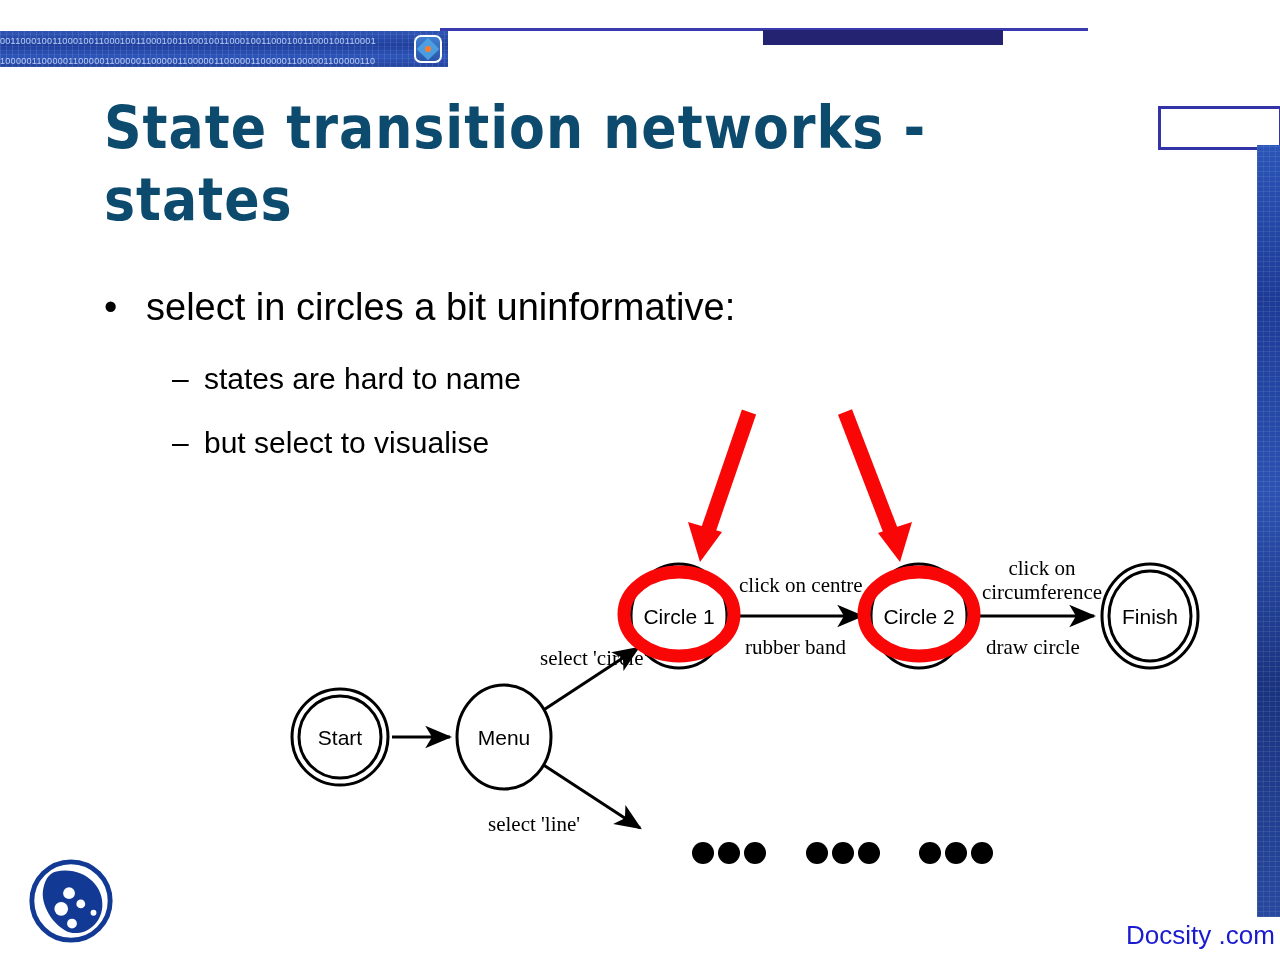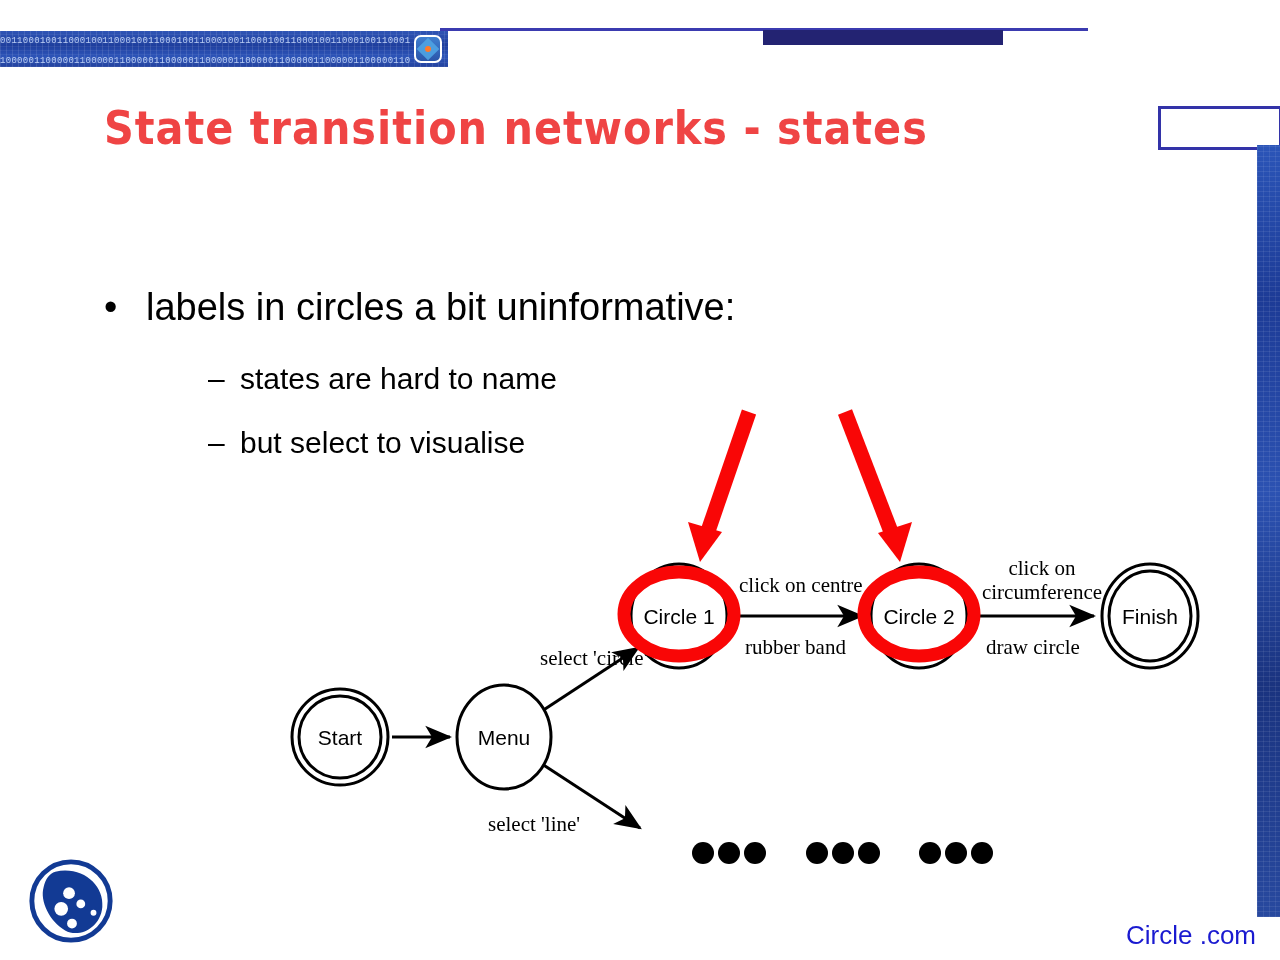--- a/index.html
+++ b/index.html
@@ -48,21 +48,21 @@
         rgba(255,255,255,0.06) 0px, rgba(255,255,255,0.06) 1px,
         rgba(0,0,0,0.0) 1px, rgba(0,0,0,0.0) 4px),
       linear-gradient(180deg, #2f55b5 0%, #1f3f9e 40%, #2d54b8 70%, #24439f 100%);
     overflow: hidden;
   }
   .binary-row {
     position: absolute;
     left: 0;
     width: 100%;
     color: #cfe0ff;
-    font-family: Liberation Mono, monospace;
+    font-family: Liberation Sans, sans-serif;
     font-size: 9px;
     letter-spacing: 0.3px;
     white-space: nowrap;
     opacity: 0.85;
   }
   .binary-row.r1 { top: 5px; }
   .binary-row.r2 { top: 25px; }
 
   .binary-icon {
     position: absolute;
@@ -118,24 +118,24 @@
         rgba(0,0,0,0) 1px, rgba(0,0,0,0) 6px),
       linear-gradient(180deg, #2b55b8 0%, #1d3b96 20%, #2c52b2 45%, #1a337f 70%, #28499f 100%);
   }
 
   
   .title {
     position: absolute;
     left: 104px;
     top: 92px;
     width: 900px;
-    color: #ef4444;
+    color: #0c4a6e;
     font-family: "DejaVu Sans", sans-serif;
     font-weight: bold;
-    font-size: 46px;
+    font-size: 58px;
     line-height: 72px;
     letter-spacing: 1px;
     font-stretch: condensed;
   }
 
   
   .bullet-l1 {
     position: absolute;
     left: 104px;
     top: 286px;
@@ -148,21 +148,20 @@
     display: inline-block;
     width: 42px;
   }
   .bullet-l2 {
     position: absolute;
     left: 172px;
     font-family: "Liberation Sans", sans-serif;
     font-size: 30px;
     color: #000000;
     white-space: nowrap;
-    margin-left: 36px;
   }
   .bullet-l2 .dash {
     display: inline-block;
     width: 32px;
   }
   .b2-a { top: 362px; }
   .b2-b { top: 426px; }
 
   
   .diagram {
@@ -218,21 +217,21 @@
   <div class="diamond"></div>
   <div class="core"></div>
 </div>
 
 <div class="right-box"></div>
 <div class="right-bar"></div>
 
 <div class="title">State transition networks - states</div>
 
 <div class="bullet-l1">
-  <span class="dot">•</span><span>labels in circles a bit uninformative:</span>
+  <span class="dot">•</span><span>select in circles a bit uninformative:</span>
 </div>
 <div class="bullet-l2 b2-a">
   <span class="dash">–</span><span>states are hard  to name</span>
 </div>
 <div class="bullet-l2 b2-b">
   <span class="dash">–</span><span>but select to visualise</span>
 </div>
 
 <svg class="diagram" viewBox="0 0 1280 960" width="1280" height="960">
   <defs>
@@ -330,13 +329,13 @@
 <svg class="logo" viewBox="0 0 100 94">
   <circle cx="50" cy="46" r="40" fill="none" stroke="#123a94" stroke-width="5"></circle>
   <path d="M34,16 C62,10 84,30 82,52 C80,74 58,84 44,76 C28,67 18,46 22,32 C24,23 28,18 34,16 Z" fill="#123a94"></path>
   <circle cx="48" cy="38" r="6" fill="#ffffff"></circle>
   <circle cx="40" cy="54" r="7" fill="#ffffff"></circle>
   <circle cx="60" cy="49" r="4.5" fill="#ffffff"></circle>
   <circle cx="51" cy="69" r="5" fill="#ffffff"></circle>
   <circle cx="73" cy="58" r="3" fill="#ffffff"></circle>
 </svg>
 
-<div class="docsity">Circle .com</div>
+<div class="docsity">Docsity .com</div>
 
 </body></html>

